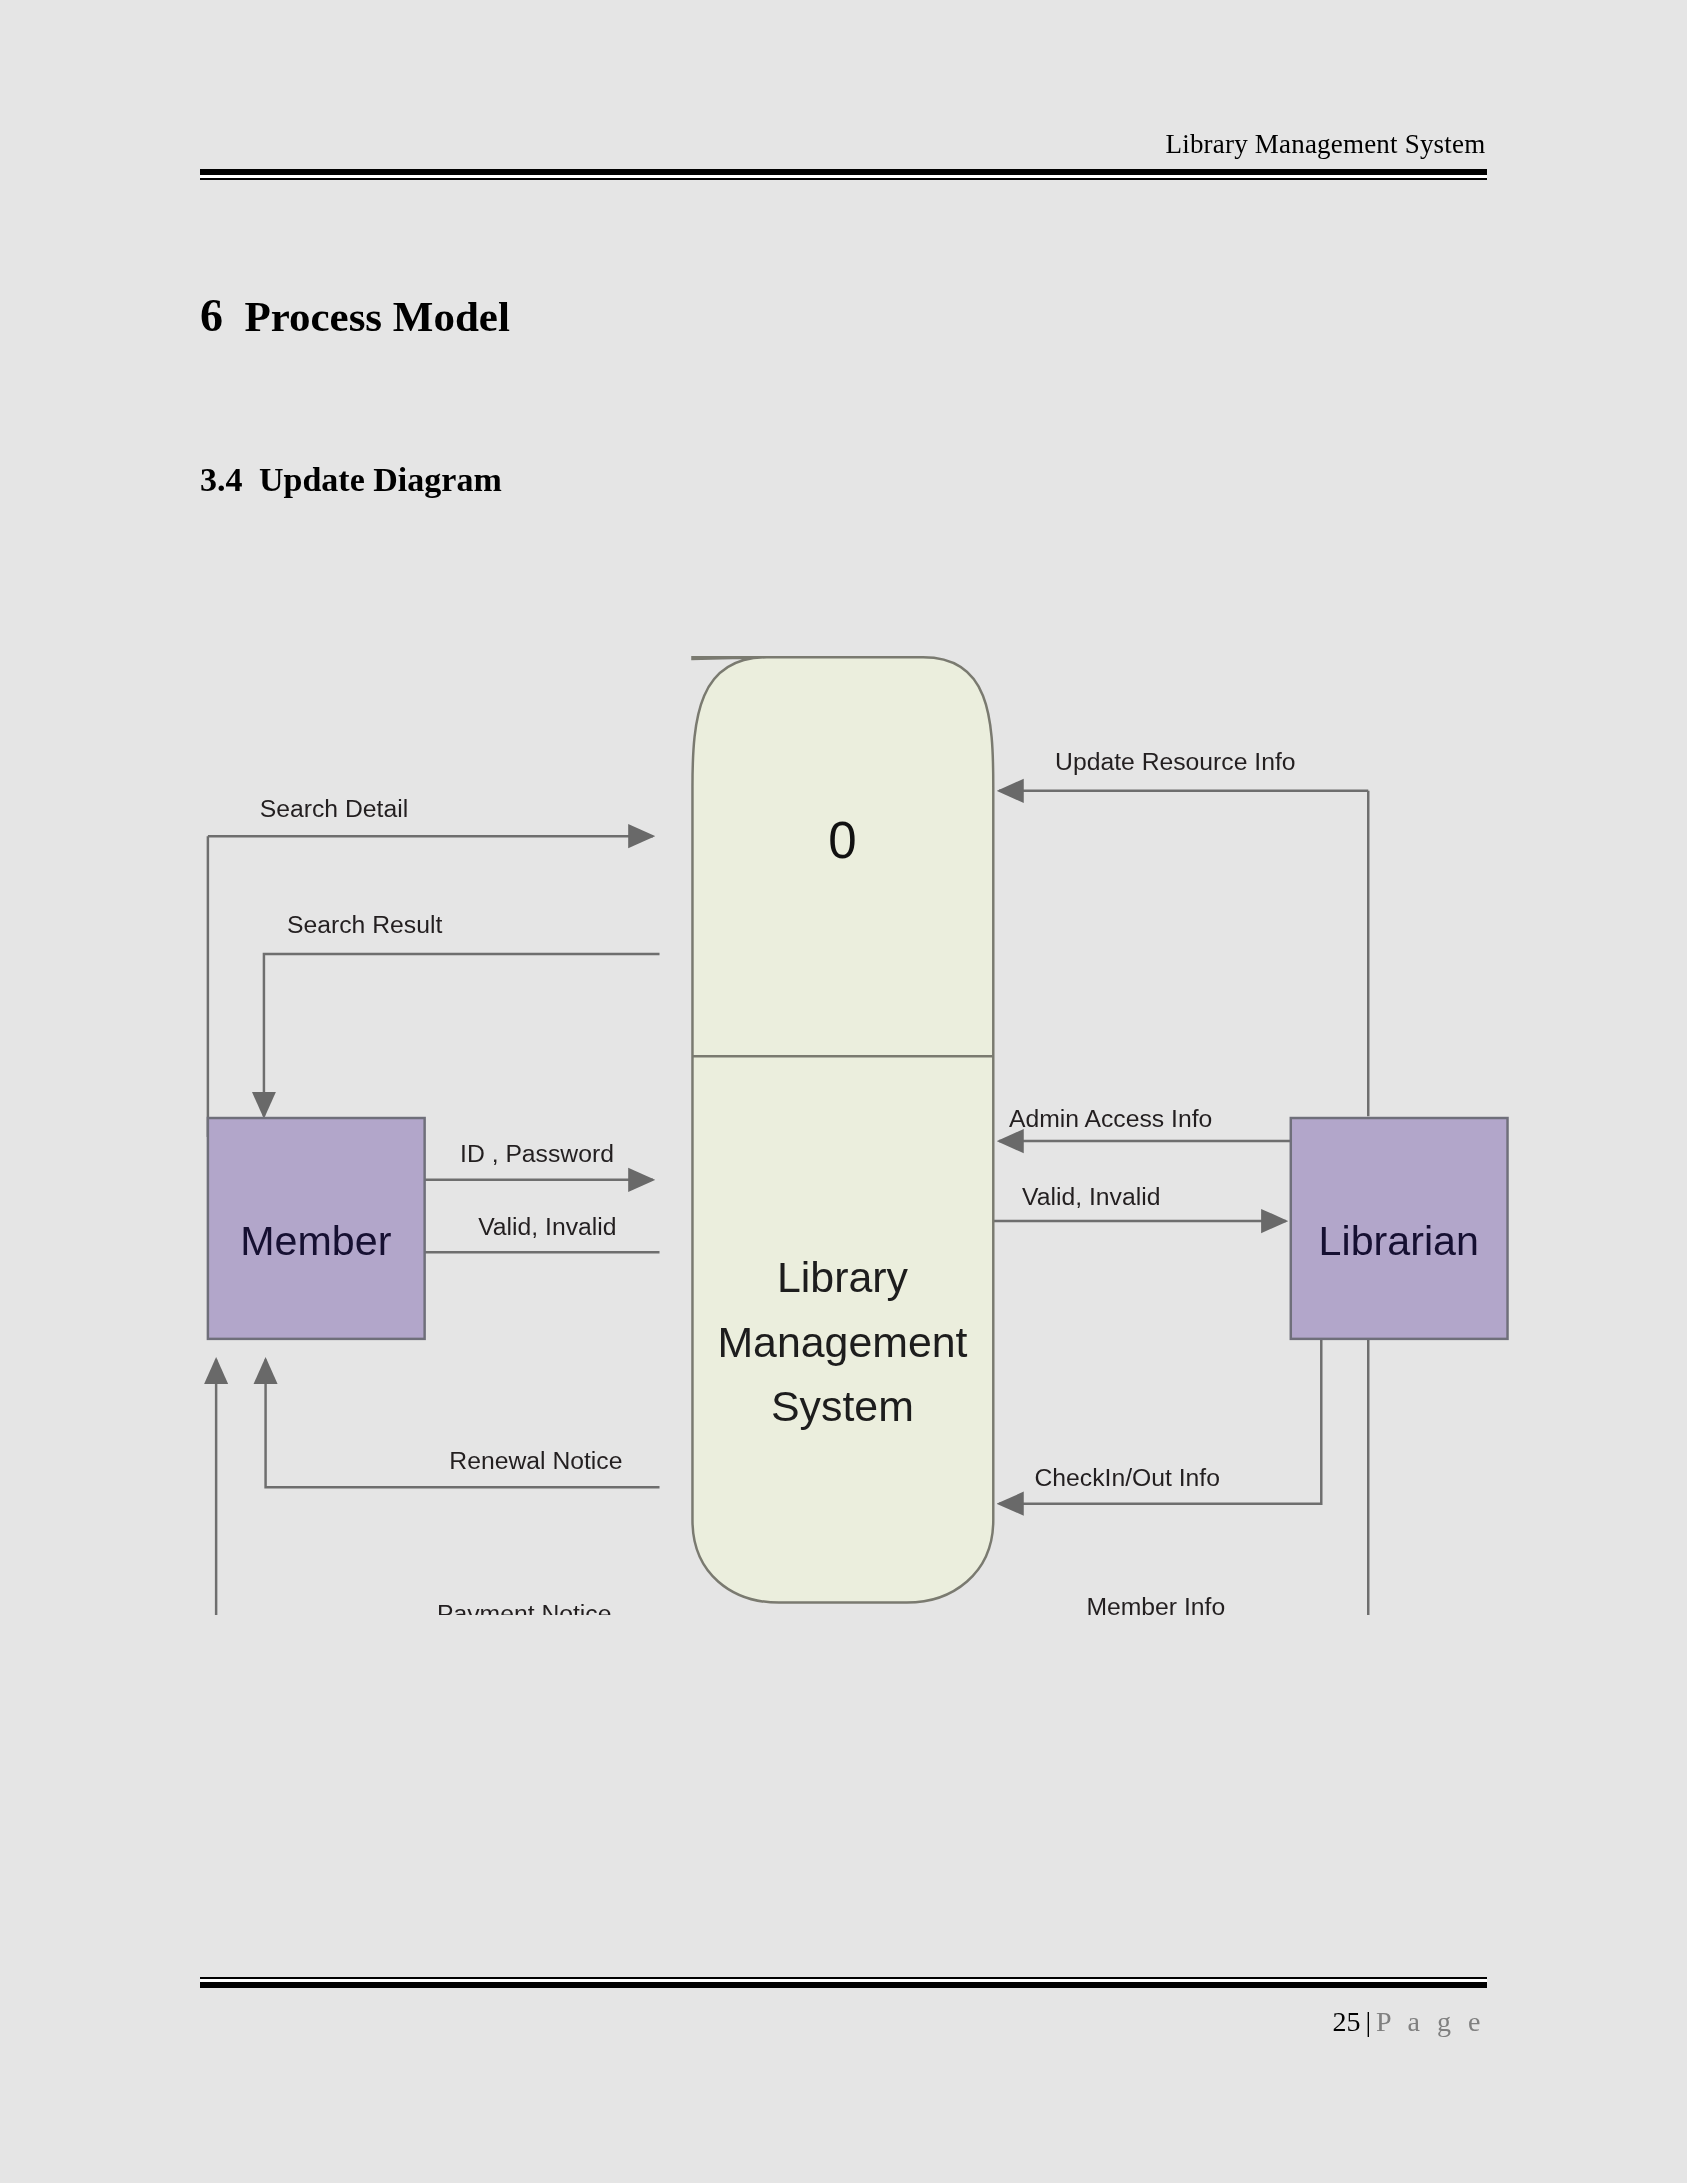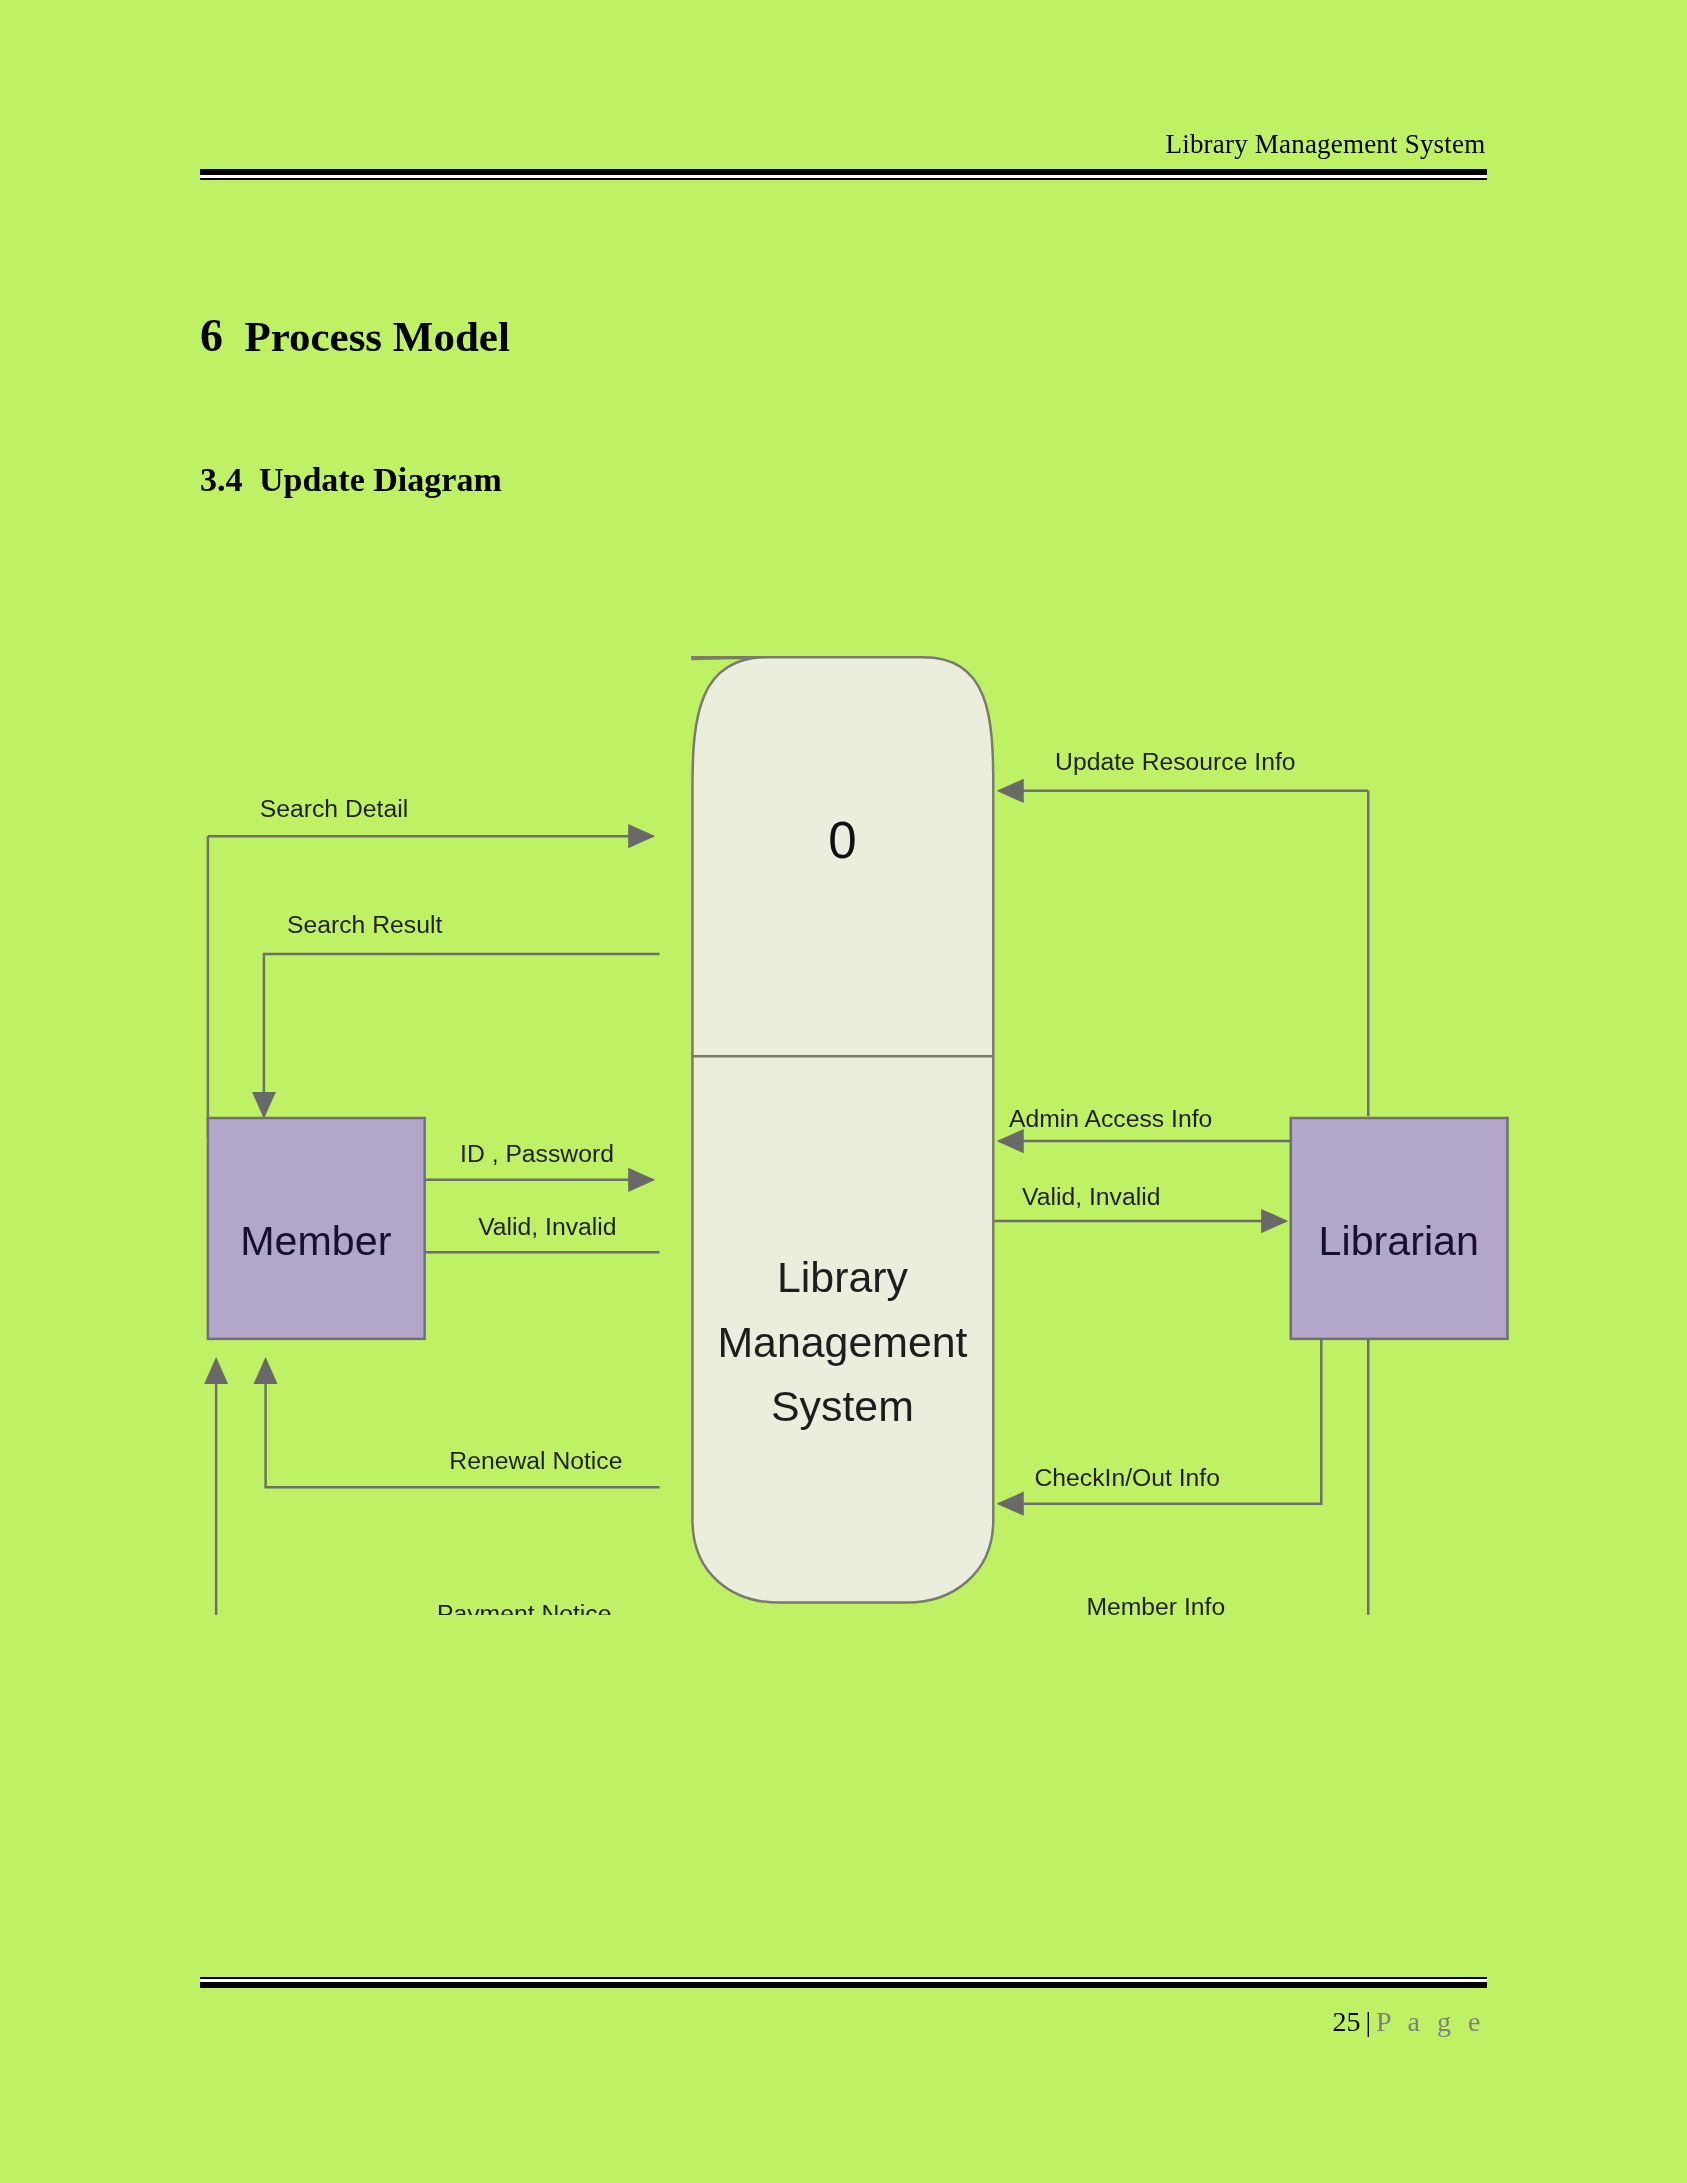--- a/index.html
+++ b/index.html
@@ -11,21 +11,21 @@
     width: 1687px;
     height: 2183px;
     position: relative;
     font-family: "Liberation Serif", serif;
     overflow: hidden;
   }
 
   .page {
     position: absolute;
     inset: 0;
-    background: #bef264;
+    background: #e5e5e5;
   }
 
   
   .header {
     position: absolute;
     left: 200px;
     top: 128px;
     width: 1287px;
   }
   .header-title {
@@ -50,21 +50,21 @@
   }
   .rule-thin {
     height: 1.6px;
     background: #000000;
   }
 
   
   .h1 {
     position: absolute;
     left: 200px;
-    top: 309px;
+    top: 289px;
     font-size: 43px;
     font-weight: bold;
     color: #000000;
     white-space: nowrap;
     font-family: "Liberation Serif", serif;
   }
   .h1 .num { font-size: 46px; }
   .h1 .gap { display: inline-block; width: 21.4px; }
 
   .h2 {

